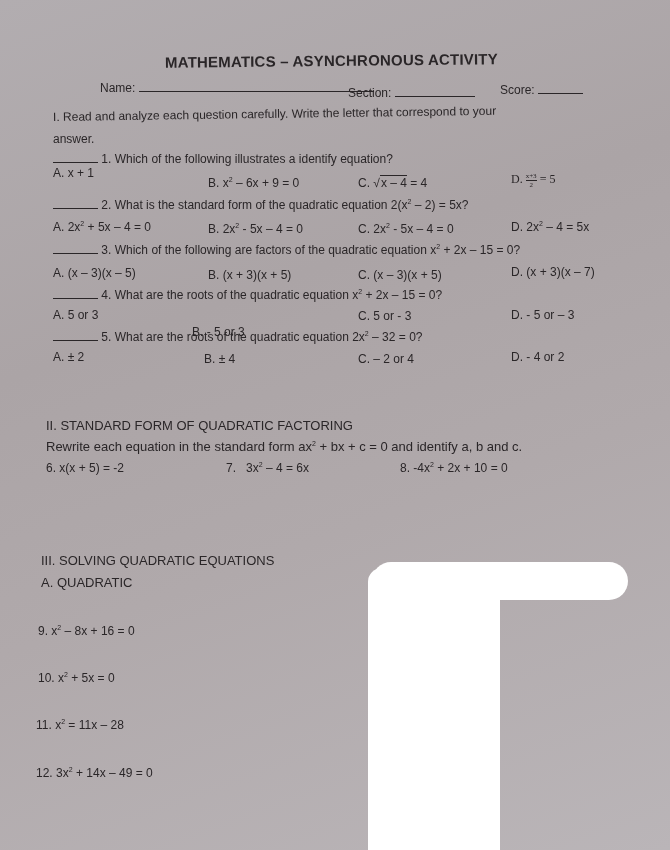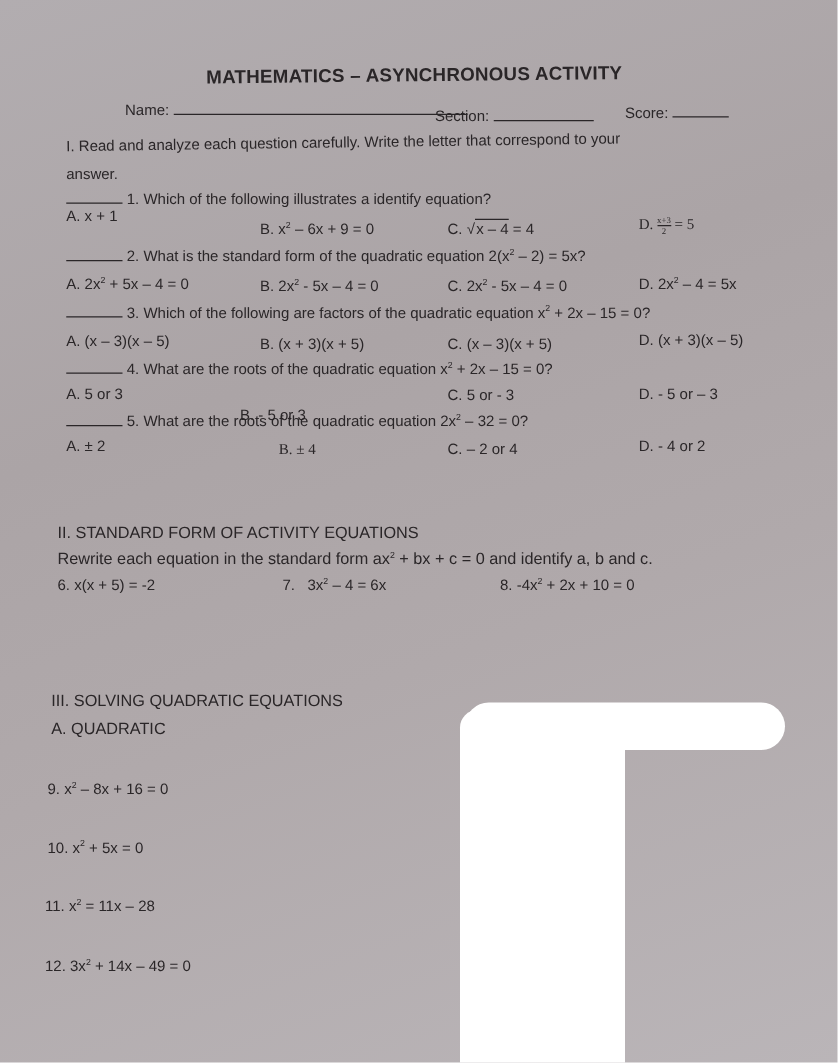--- a/index.html
+++ b/index.html
@@ -64,43 +64,43 @@
   <div class="abs f12" style="left:511px;top:220px;">D. 2x<sup>2</sup> – 4 = 5x</div>
 
   <div class="abs f12" style="left:53px;top:243px;">
     <span class="blank" style="width:45px;"></span>
     <span>3.</span>
     <span>Which of the following are factors of the quadratic equation x<sup>2</sup> + 2x – 15 = 0?</span>
   </div>
   <div class="abs f12" style="left:53px;top:266px;">A. (x – 3)(x – 5)</div>
   <div class="abs f12" style="left:208px;top:268px;">B. (x + 3)(x + 5)</div>
   <div class="abs f12" style="left:358px;top:268px;">C. (x – 3)(x + 5)</div>
-  <div class="abs f12" style="left:511px;top:265px;">D. (x + 3)(x – 5)</div>
+  <div class="abs f12" style="left:511px;top:265px;">D. (x + 3)(x – 7)</div>
 
   <div class="abs f12" style="left:53px;top:288px;">
     <span class="blank" style="width:45px;"></span>
     <span>4.</span>
     <span>What are the roots of the quadratic equation x<sup>2</sup> + 2x – 15 = 0?</span>
   </div>
   <div class="abs f12" style="left:53px;top:308px;">A. 5 or 3</div>
   <div class="abs f12" style="left:192px;top:309px;margin-top:16px;">B. - 5 or 3</div>
   <div class="abs f12" style="left:358px;top:309px;">C. 5 or - 3</div>
   <div class="abs f12" style="left:511px;top:308px;">D. - 5 or – 3</div>
 
   <div class="abs f12" style="left:53px;top:330px;">
     <span class="blank" style="width:45px;"></span>
     <span>5.</span>
     <span>What are the roots of the quadratic equation 2x<sup>2</sup> – 32 = 0?</span>
   </div>
   <div class="abs f12" style="left:53px;top:350px;">A. ± 2</div>
-  <div class="abs f12" style="left:223px;top:352px;font-family:Liberation Serif, serif;">B. ± 4</div>
+  <div class="abs f12" style="left:204px;top:352px;">B. ± 4</div>
   <div class="abs f12" style="left:358px;top:352px;">C. – 2 or 4</div>
   <div class="abs f12" style="left:511px;top:350px;">D. - 4 or 2</div>
 
-  <div class="abs f13" style="left:46px;top:418px;">II. STANDARD FORM OF ACTIVITY EQUATIONS</div>
+  <div class="abs f13" style="left:46px;top:418px;">II. STANDARD FORM OF QUADRATIC FACTORING</div>
   <div class="abs f13" style="left:46px;top:439px;">Rewrite each equation in the standard form ax<sup>2</sup> + bx + c = 0 and identify a, b and c.</div>
   <div class="abs f12" style="left:46px;top:461px;">6.  x(x + 5) = -2</div>
   <div class="abs f12" style="left:226px;top:461px;">7. &nbsp; 3x<sup>2</sup> – 4 = 6x</div>
   <div class="abs f12" style="left:400px;top:461px;">8. -4x<sup>2</sup> + 2x + 10 = 0</div>
 
   <div class="abs f13" style="left:41px;top:553px;">III. SOLVING QUADRATIC EQUATIONS</div>
   <div class="abs f13" style="left:41px;top:575px;">A. QUADRATIC</div>
   <div class="abs f12" style="left:38px;top:624px;">9. x<sup>2</sup> – 8x + 16 = 0</div>
   <div class="abs f12" style="left:38px;top:671px;">10. x<sup>2</sup> + 5x = 0</div>
   <div class="abs f12" style="left:36px;top:718px;">11. x<sup>2</sup> = 11x – 28</div>

